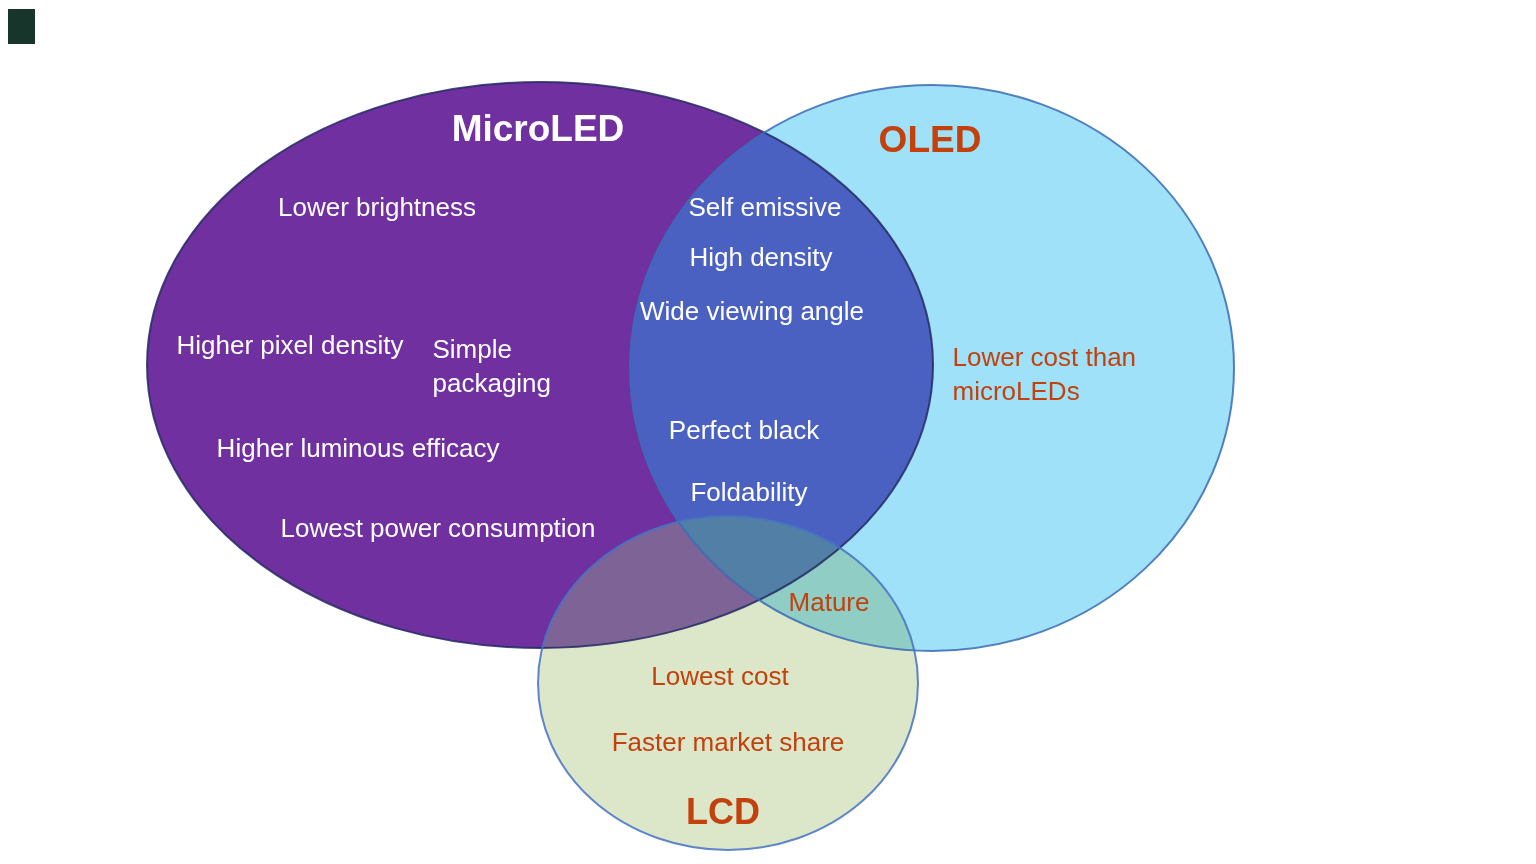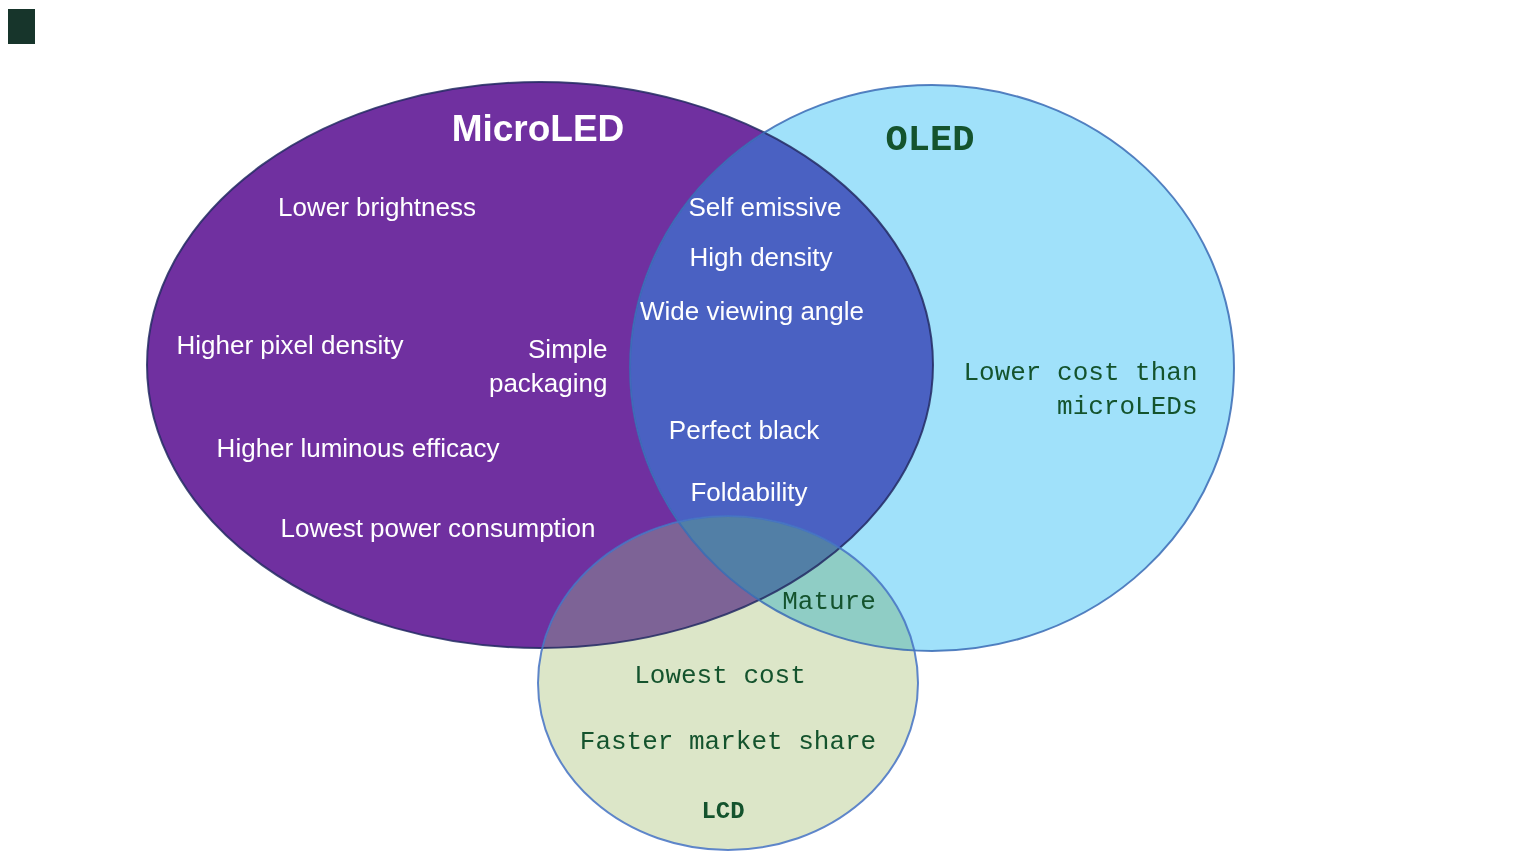--- a/index.html
+++ b/index.html
@@ -26,33 +26,33 @@
     top: 9px;
     width: 27px;
     height: 35px;
   }
   .lbl {
     position: absolute;
     transform: translate(-50%, -50%);
     white-space: nowrap;
     font-size: 26px;
     line-height: 34px;
-    text-align: right;
+    text-align: left;
   }
   .lbl.wrap {
     white-space: normal;
   }
   .lbl.white { color: #ffffff; }
-  .lbl.dark  { color: #14532d; font-family: Liberation Mono, monospace; }
+  .lbl.dark  { color: #c2410c; }
   .lbl.title {
     font-weight: bold;
     font-size: 37px;
     line-height: 40px;
   }
-  .lbl.title-lcd { font-size: 24px; }
+  .lbl.title-lcd { font-size: 36px; }
 </style>
 </head>
 <body>
 
 <div class="canvas">
 
   <div class="corner-marker" style="background: rgb(23, 53, 43);"></div>
 
   <svg class="venn-svg" width="1536" height="864" viewBox="0 0 1536 864">
     <defs>
@@ -96,21 +96,21 @@
   <div class="lbl white" style="left:358px; top:448px;">Higher luminous efficacy</div>
   <div class="lbl white" style="left:438px; top:528px;">Lowest power consumption</div>
 
   <div class="lbl white" style="left:765px; top:207px;">Self emissive</div>
   <div class="lbl white" style="left:761px; top:257px;">High density</div>
   <div class="lbl white" style="left:752px; top:311px;">Wide viewing angle</div>
   <div class="lbl white" style="left:744px; top:430px;">Perfect black</div>
   <div class="lbl white" style="left:749px; top:492px;">Foldability</div>
 
   <div class="lbl dark title" style="left:930px; top:140px;">OLED</div>
-  <div class="lbl dark wrap" style="left:1075px; top:374px; width:245px;margin-top:16px;">Lower cost than microLEDs</div>
+  <div class="lbl dark wrap" style="left:1075px; top:374px; width:245px;">Lower cost than microLEDs</div>
 
   <div class="lbl dark" style="left:829px; top:602px;">Mature</div>
 
   <div class="lbl dark" style="left:720px; top:676px;">Lowest cost</div>
   <div class="lbl dark" style="left:728px; top:742px;">Faster market share</div>
   <div class="lbl dark title title-lcd" style="left:723px; top:812px;">LCD</div>
 
 </div>
 
 </body></html>

